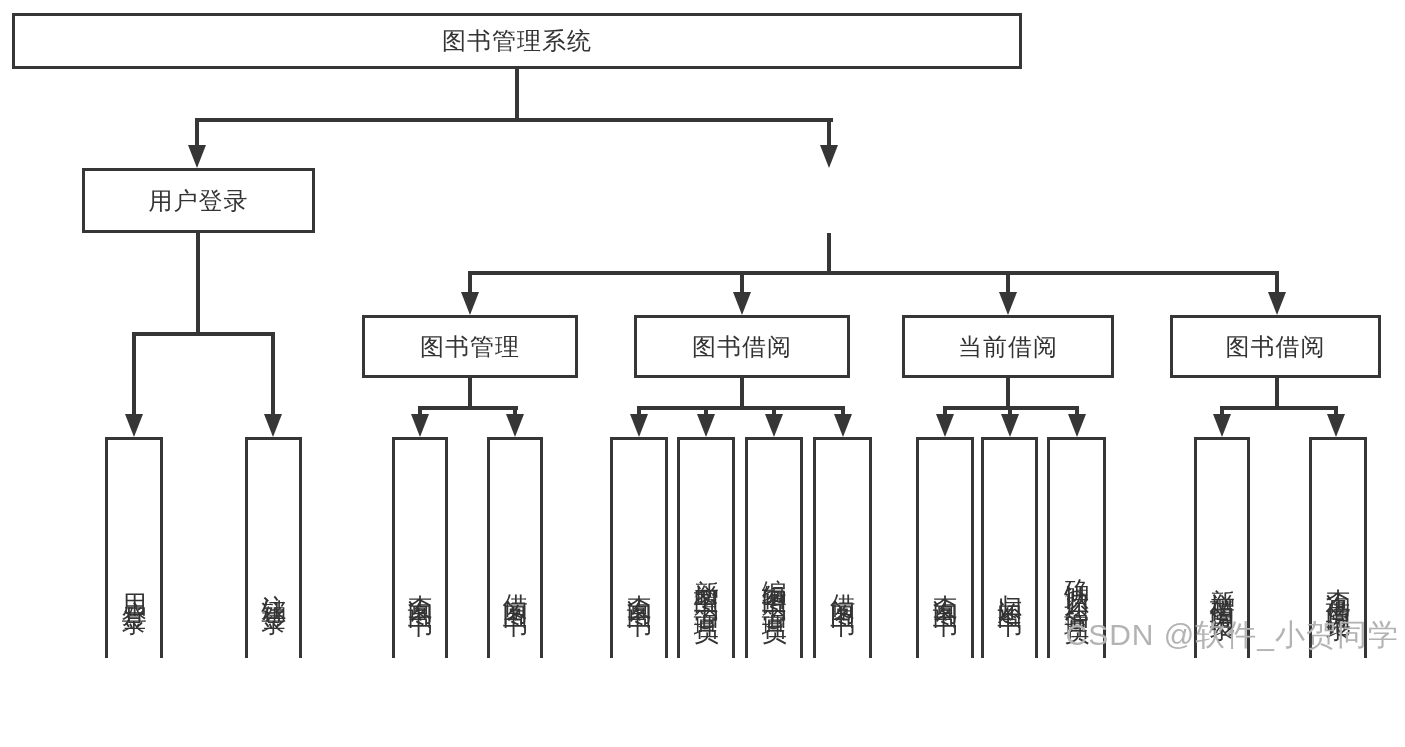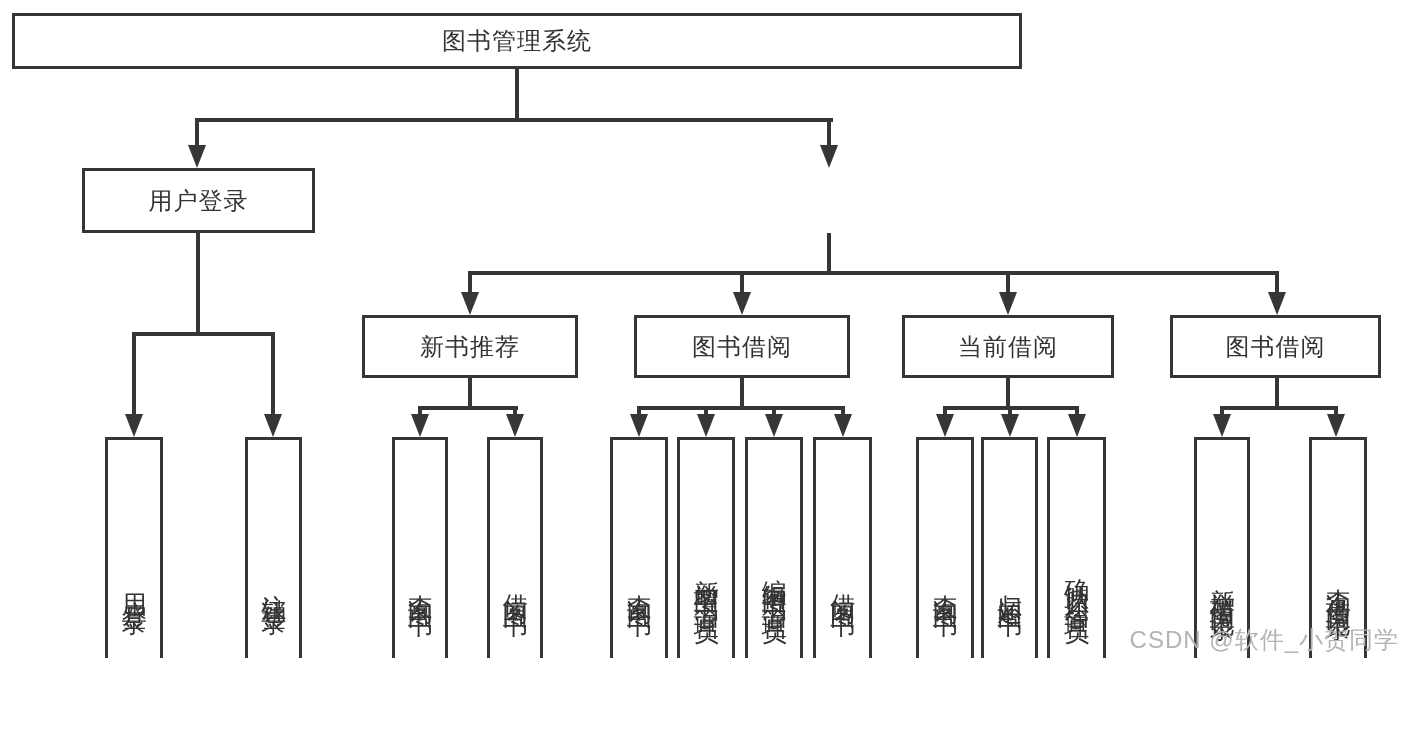--- a/index.html
+++ b/index.html
@@ -50,21 +50,21 @@
     position: absolute;
     width: 0; height: 0;
     border-left: 9px solid transparent;
     border-right: 9px solid transparent;
     border-top: 23px solid #363636;
   }
   .watermark {
     position: absolute;
     right: 6px;
     bottom: 2px;
-    font-size: 24px;
+    font-size: 30px;
     color: #b3b3b3;
     letter-spacing: 1px;
     z-index: 5;
     background: transparent;
   }
 </style>
 </head>
 <body>
 
 <div class="canvas">
@@ -96,21 +96,21 @@
   <div class="vline" style="left:468px; top:271px; height:24px;"></div>
   <div class="arrow" style="left:461px; top:292px;"></div>
   <div class="vline" style="left:740px; top:271px; height:24px;"></div>
   <div class="arrow" style="left:733px; top:292px;"></div>
   <div class="vline" style="left:1006px; top:271px; height:24px;"></div>
   <div class="arrow" style="left:999px; top:292px;"></div>
   <div class="vline" style="left:1275px; top:271px; height:24px;"></div>
   <div class="arrow" style="left:1268px; top:292px;"></div>
 
   <div class="node" style="left:362px; top:315px; width:216px; height:63px;">
-    <span>新书推荐</span>
+    <span>图书管理</span>
   </div>
   <div class="node" style="left:634px; top:315px; width:216px; height:63px;">
     <span>图书借阅</span>
   </div>
   <div class="node" style="left:902px; top:315px; width:212px; height:63px;">
     <span>当前借阅</span>
   </div>
   <div class="node" style="left:1170px; top:315px; width:211px; height:63px;">
     <span>图书借阅</span>
   </div>

